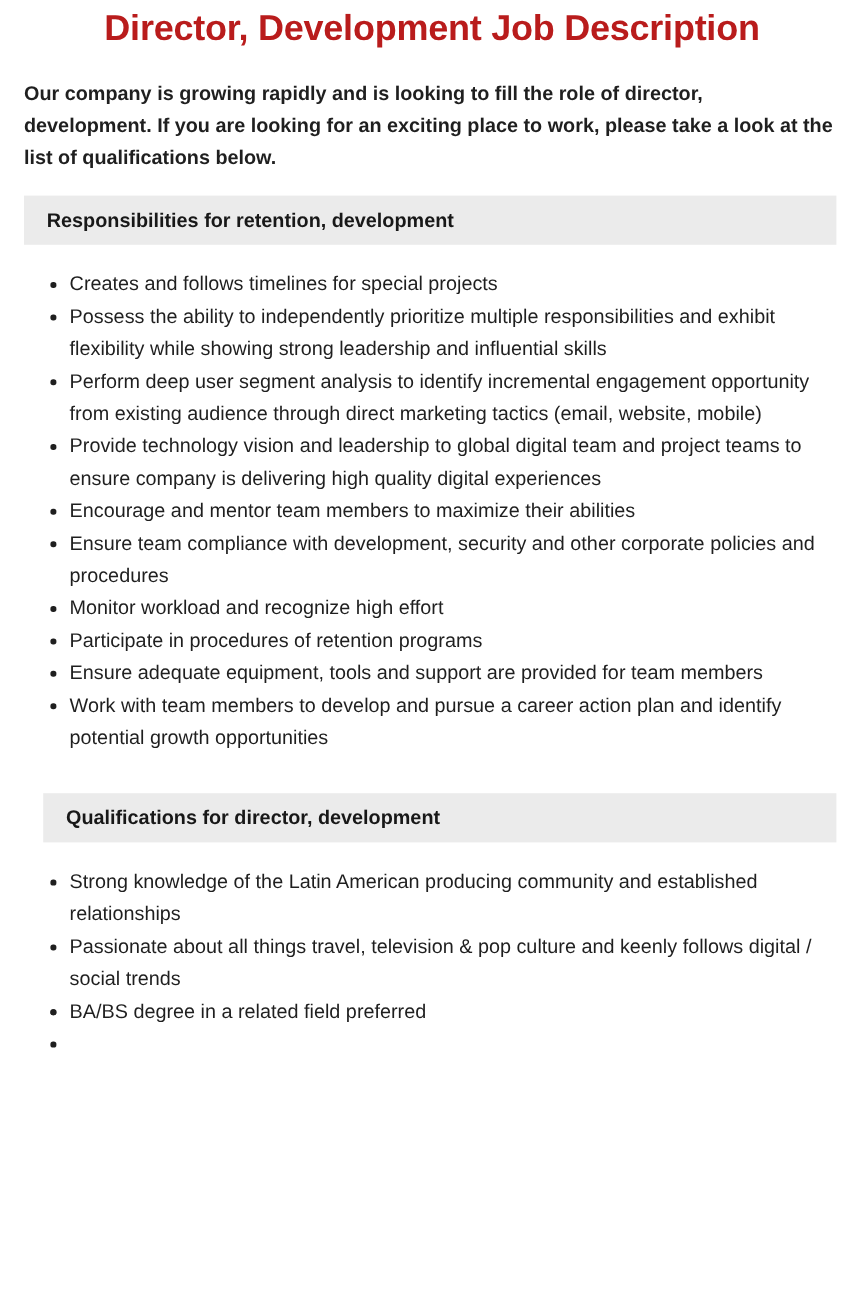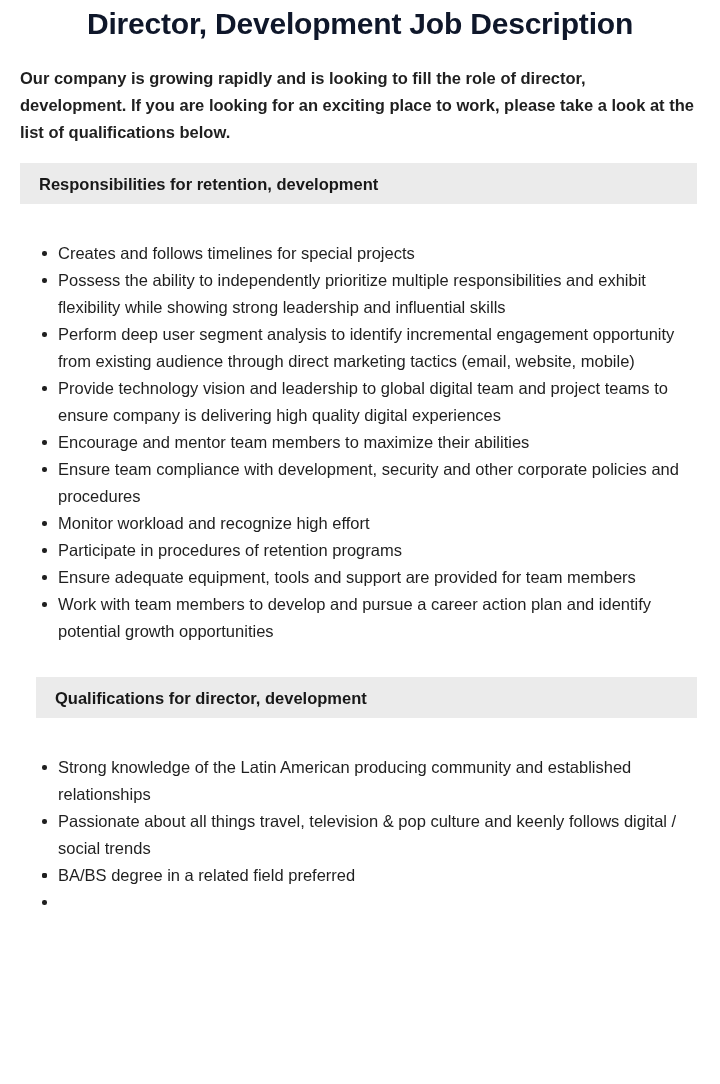--- a/index.html
+++ b/index.html
@@ -19,21 +19,21 @@
     width: 720px;
     box-sizing: border-box;
     padding: 0;
   }
 
   .doc-title {
     font-size: 30px;
     font-weight: bold;
     text-align: center;
     letter-spacing: -0.2px;
-    color: #0f172a;
+    color: #b91c1c;
     margin: 0;
     padding: 4px 20px 0 20px;
     line-height: 40px;
   }
 
   .intro {
     margin: 0;
     padding: 21px 26px 0 20px;
     font-size: 16.5px;
     line-height: 27px;
@@ -58,21 +58,21 @@
   }
 
   .section-a { margin-top: 17px; }
   .section-b { margin-top: 32px; margin-left: 36px; }
 
   ul.bullets {
     margin: 0;
     padding: 0;
     list-style: none;
   }
-  ul.bullets.first { padding-top: 36px; }
+  ul.bullets.first { padding-top: 20px; }
 
   ul.bullets li {
     position: relative;
     font-size: 16.5px;
     line-height: 27px;
     color: #1f1f1f;
     padding: 0 24px 0 58px;
     margin: 0;
   }
   ul.bullets li .bullet-dot {

